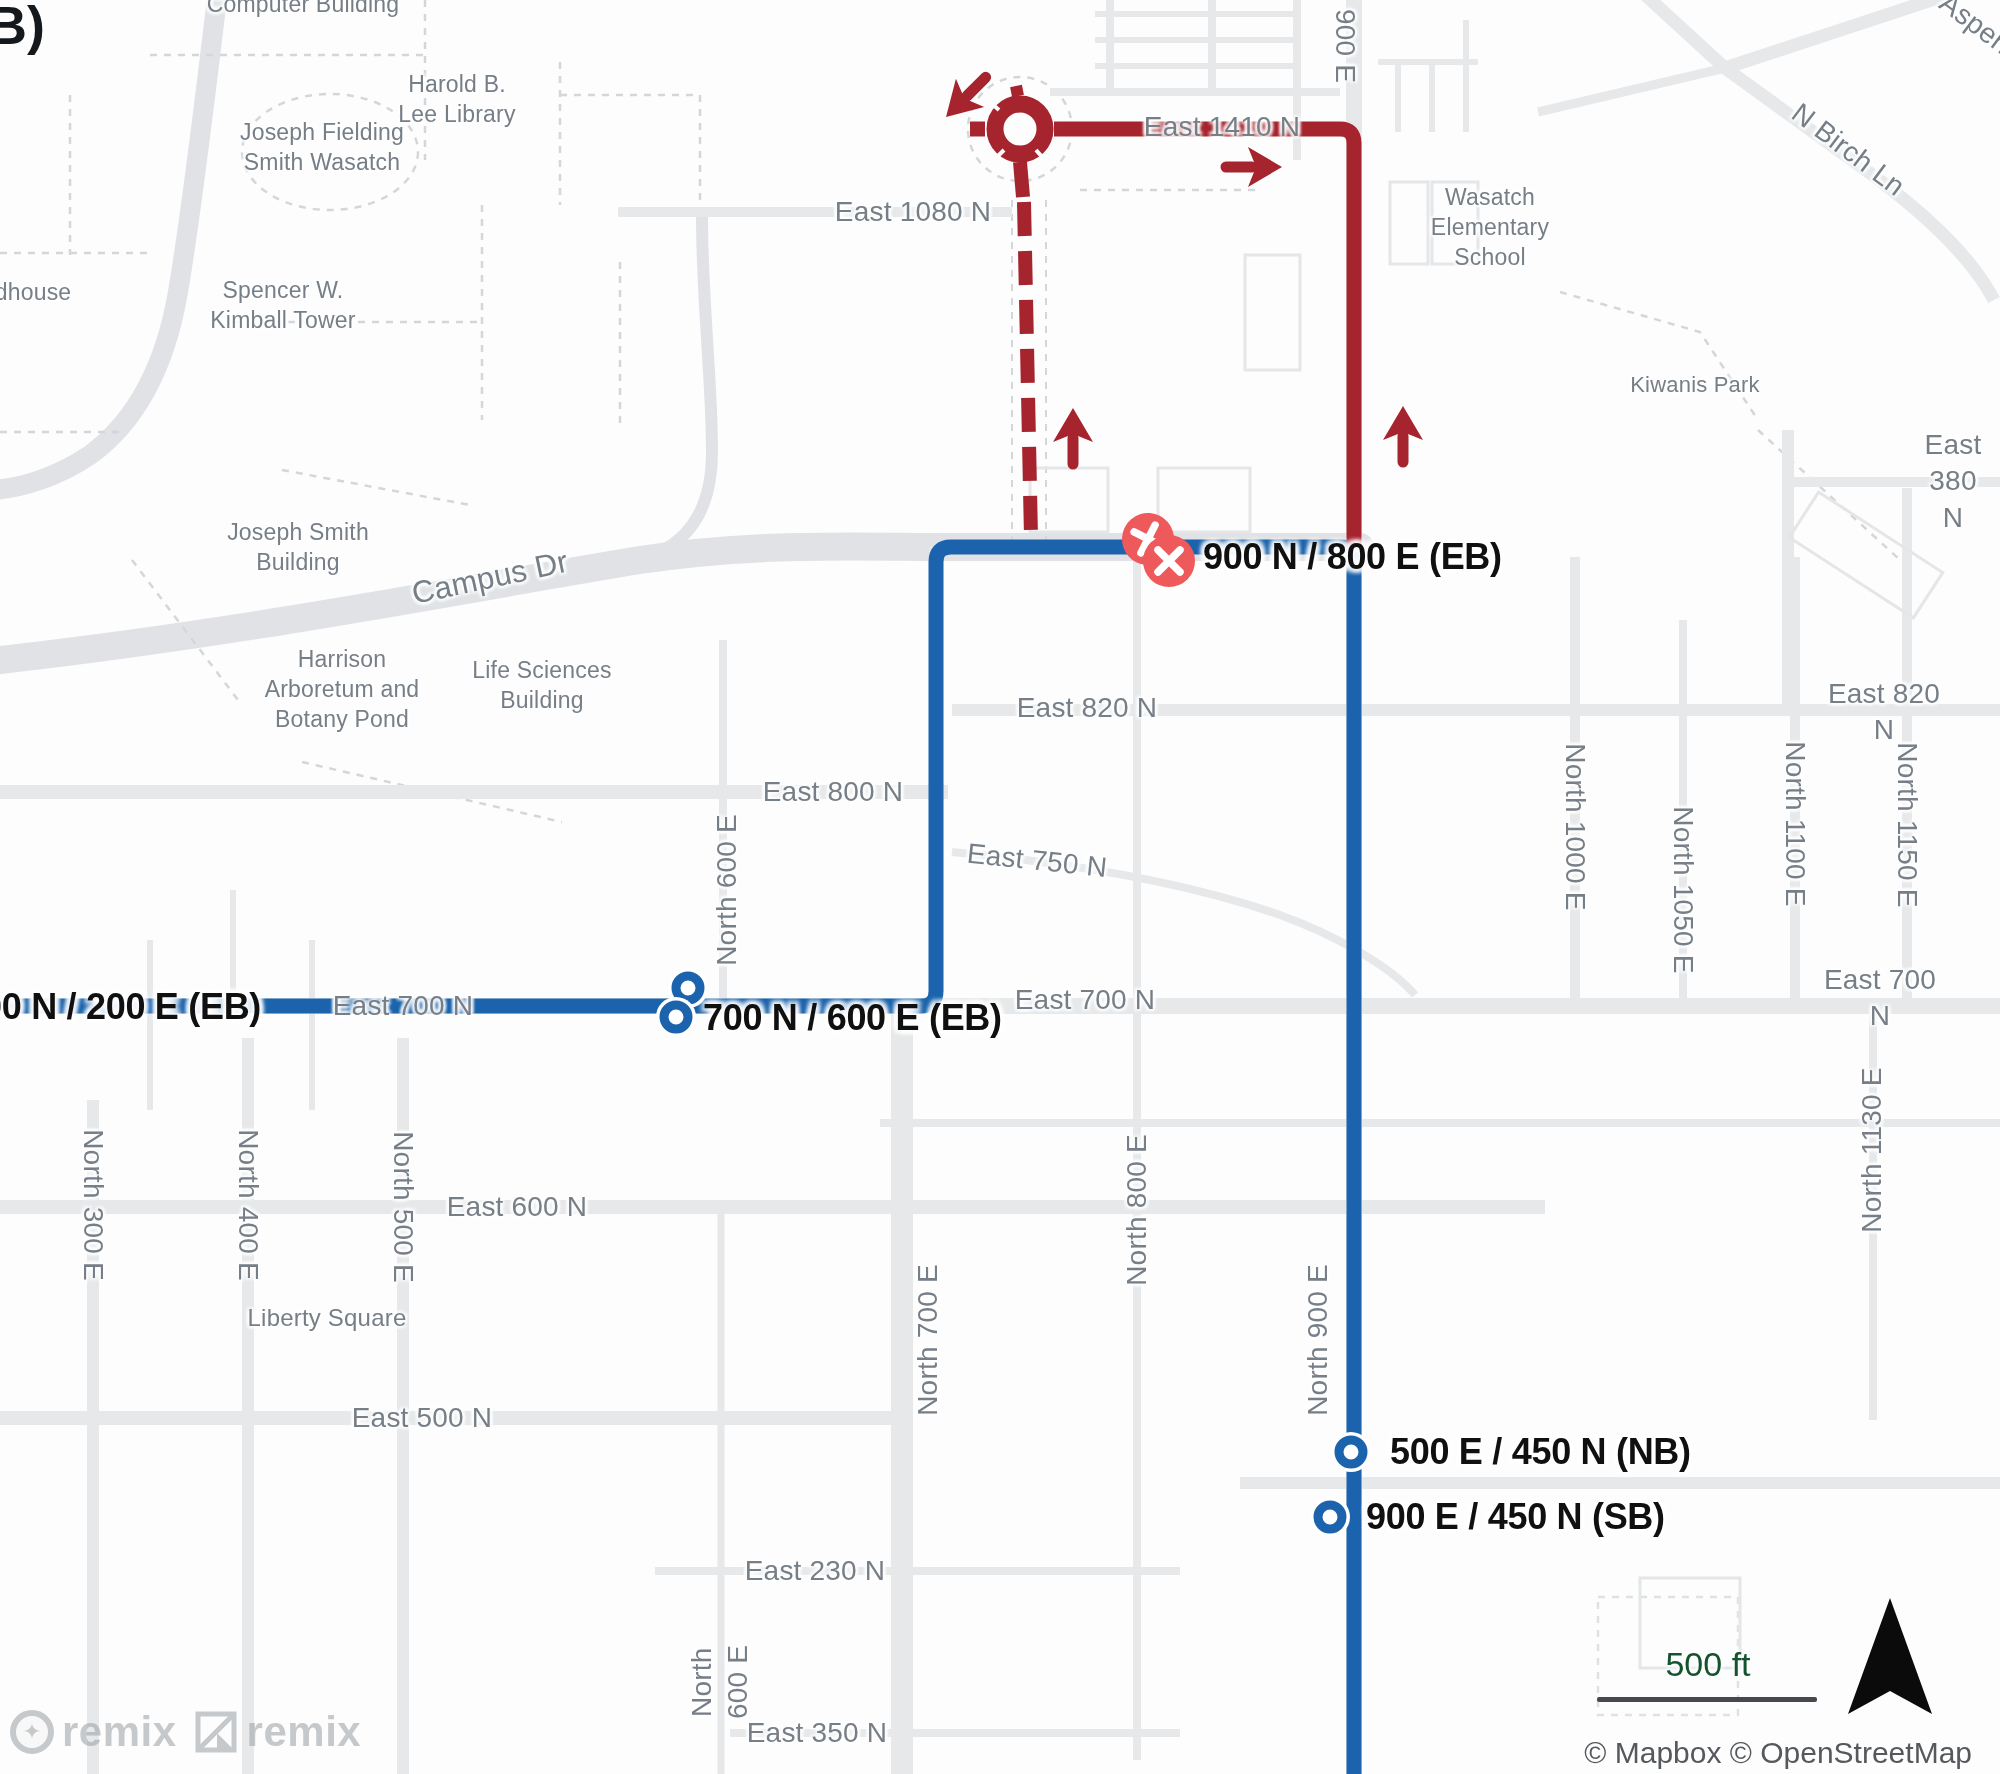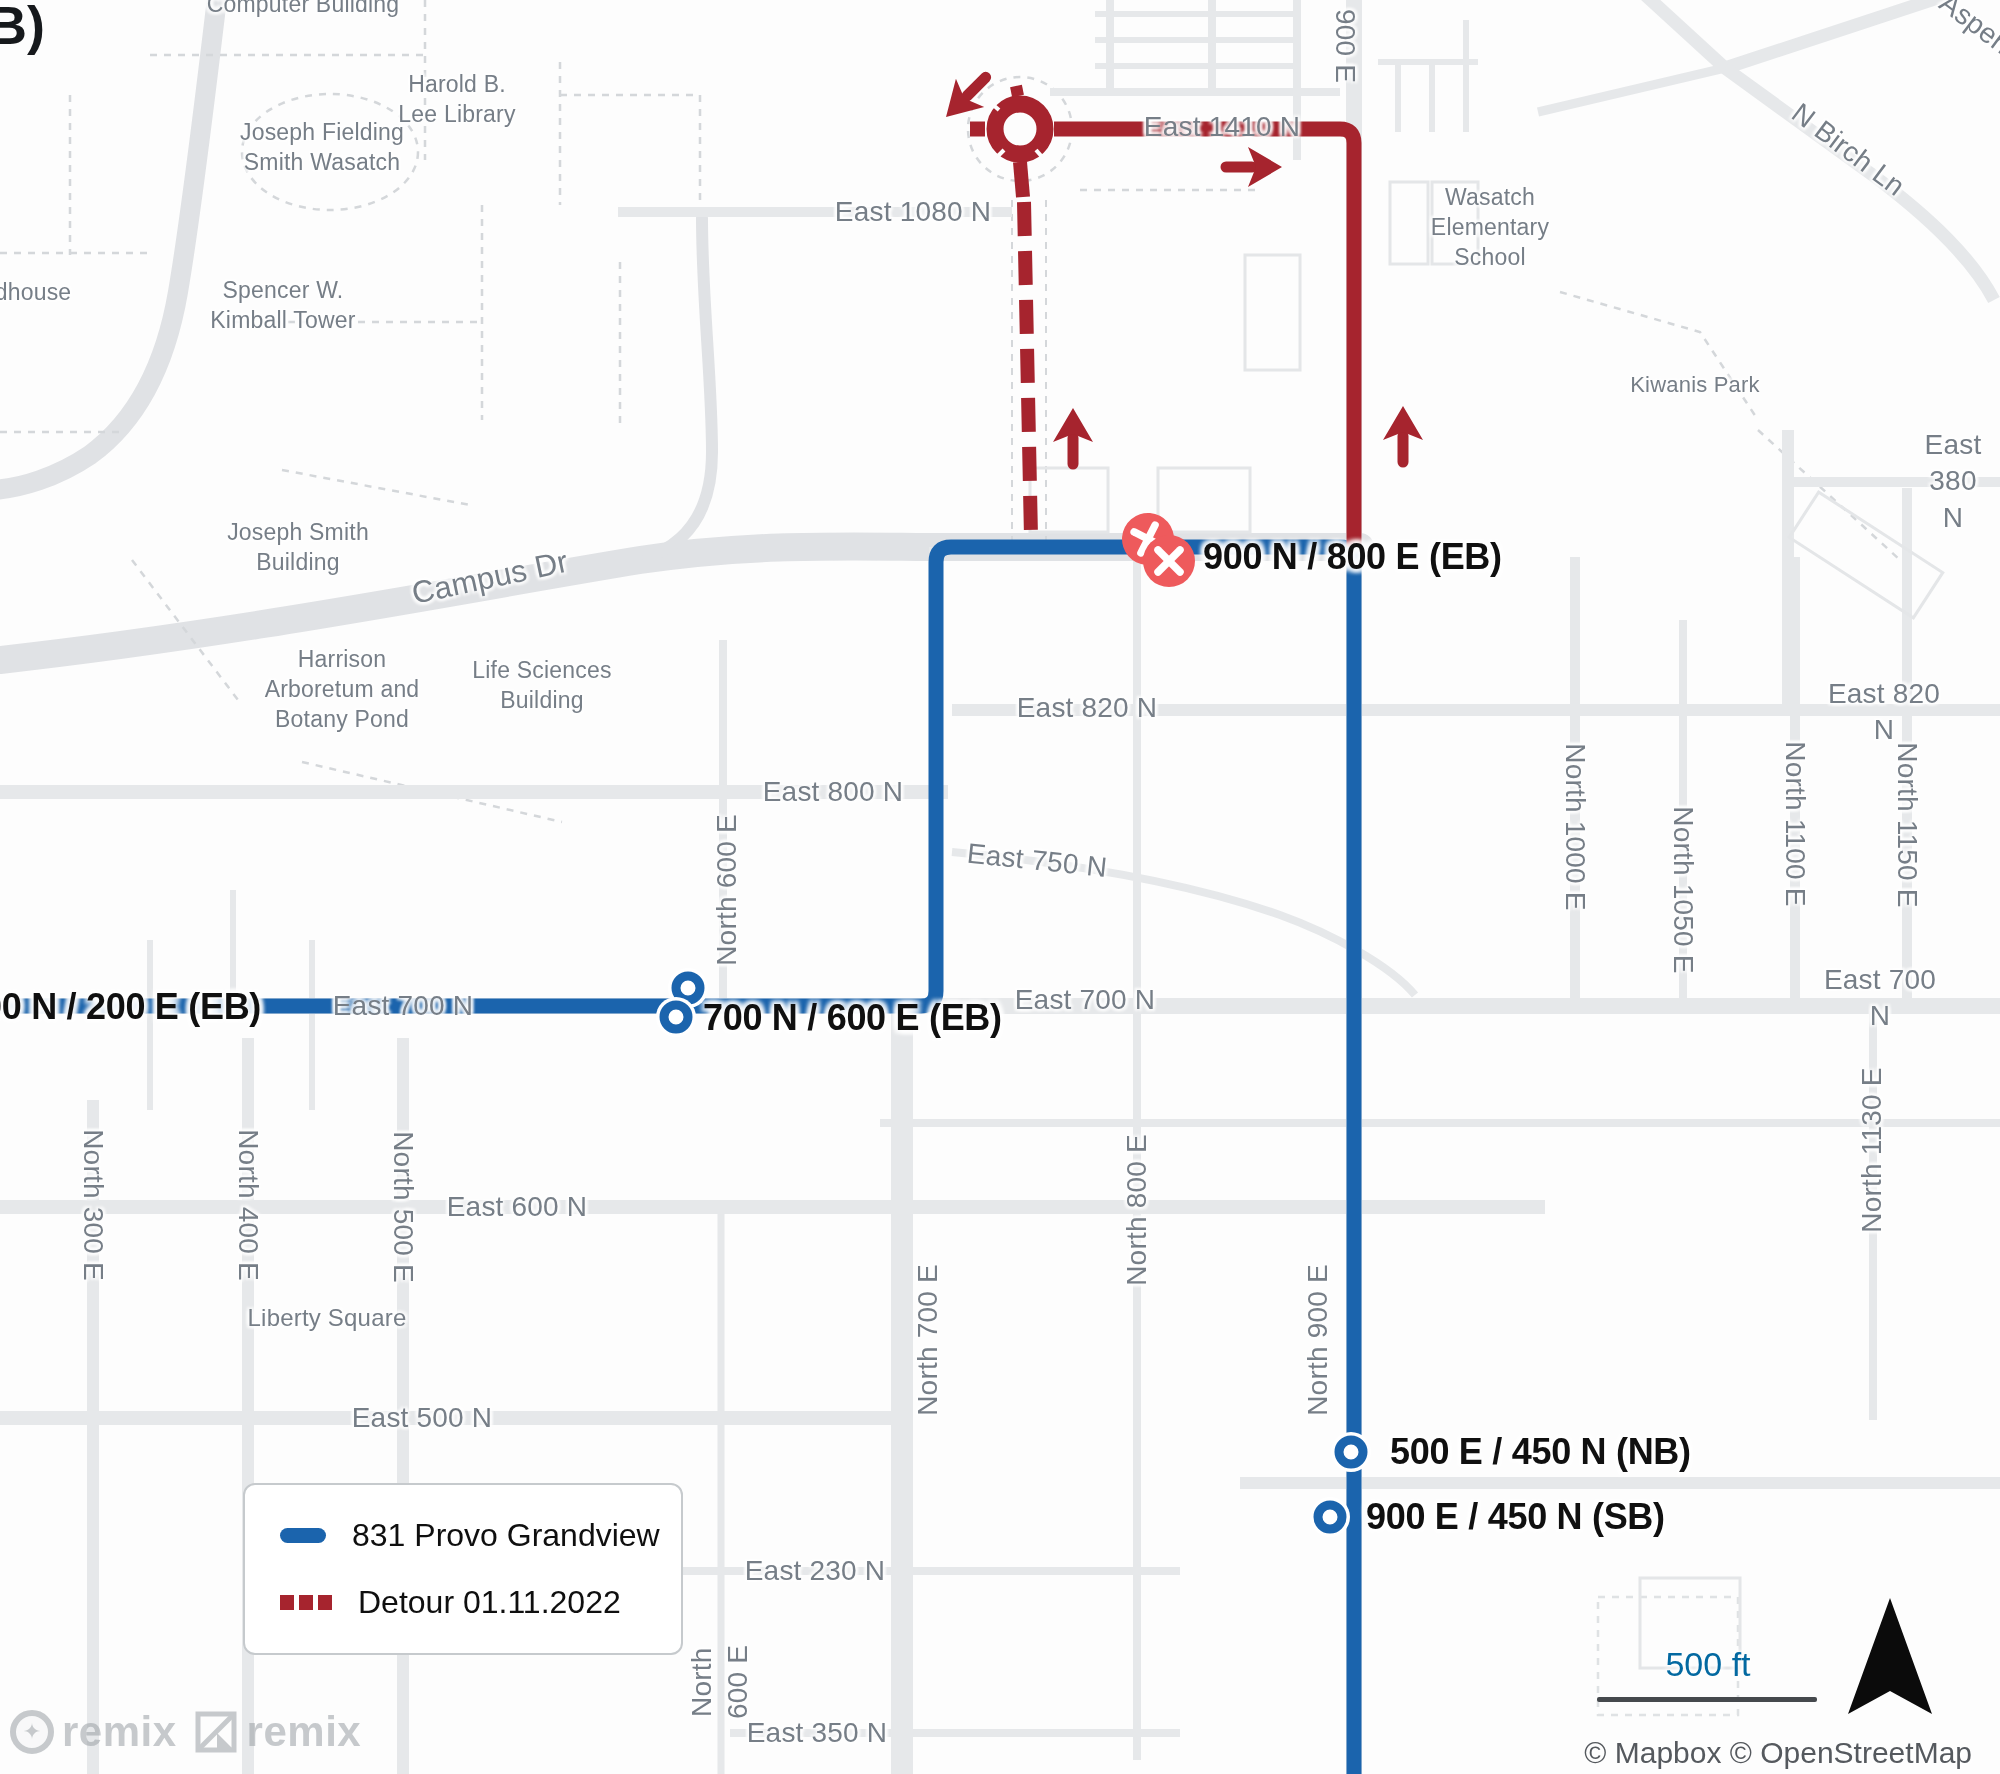--- a/index.html
+++ b/index.html
@@ -19,21 +19,21 @@
   .fig{position:absolute;left:-12px;top:-6px;font-size:54px;font-weight:600;color:#16191c;}
   .legend{position:absolute;left:243px;top:1483px;width:440px;height:172px;background:#fff;
           border:2px solid #c6cacd;border-radius:12px;box-sizing:border-box;
           display:flex;flex-direction:column;justify-content:center;gap:30px;}
   .legend-row{display:flex;align-items:center;gap:26px;padding-left:35px;}
   .sw-line{width:46px;height:15px;border-radius:8px;background:#1b64ad;flex:0 0 auto;}
   .sw-dash{display:flex;gap:5px;flex:0 0 auto;}
   .sw-dash i{width:14px;height:15px;background:#a6242e;display:block;}
   .legend-text{font-size:32px;color:#0f0f0f;}
   .scalebar{position:absolute;left:1597px;top:1697px;width:220px;height:5px;background:#45494d;border-radius:2px;}
-  .scale-lbl{position:absolute;font-size:34px;color:#0369a1;transform:translate(-50%,-50%);
+  .scale-lbl{position:absolute;font-size:34px;color:#14532d;transform:translate(-50%,-50%);
              text-shadow:0 0 4px #fff,2px 2px 4px #fff,-2px -2px 4px #fff;}
   .attr{position:absolute;right:28px;top:1736px;font-size:30px;color:#55595e;
         text-shadow:0 0 4px #fff,2px 2px 4px #fff;}
   .marks{position:absolute;left:10px;top:1708px;display:flex;align-items:center;gap:16px;opacity:.55;}
   .mb-circle{width:44px;height:44px;border:6px solid #9aa0a5;border-radius:50%;background:#f4f5f6;
              display:flex;align-items:center;justify-content:center;color:#9aa0a5;font-size:22px;box-sizing:border-box;}
   .wm-text{font-size:42px;font-weight:700;color:#9aa0a5;letter-spacing:.5px;}
 </style>
 </head>
 <body>
@@ -258,34 +258,20 @@
 School</div>
   <div class="lbl poi" style="left:1695px;top:385px;font-size:22px">Kiwanis Park</div>
   <div class="lbl" style="left:327px;top:1318px;font-size:24px">Liberty Square</div>
 
   <div class="stop" style="left:1203px;top:557px">900 N / 800 E (EB)</div>
   <div class="stop" style="left:703px;top:1018px">700 N / 600 E (EB)</div>
   <div class="stop" style="left:-18px;top:1007px">00 N / 200 E (EB)</div>
   <div class="stop" style="left:1390px;top:1452px">500 E / 450 N (NB)</div>
   <div class="stop" style="left:1366px;top:1517px">900 E / 450 N (SB)</div>
 
-  <div class="legend">
-    <div class="legend-row">
-      <span class="sw-line"></span>
-      <span class="legend-text">831 Provo Grandview</span>
-    </div>
-    <div class="legend-row">
-      <span class="sw-dash">
-          <i></i>
-          <i></i>
-          <i></i>
-        </span>
-      <span class="legend-text">Detour 01.11.2022</span>
-    </div>
-  </div>
 
   <div class="scale-lbl" style="left:1708px;top:1664px">500 ft</div>
   <div class="scalebar"></div>
 
   <div class="attr">© Mapbox © OpenStreetMap</div>
 
   <div class="marks">
     <div style="display:flex;align-items:center;gap:8px">
       <span class="mb-circle">✦</span>
       <span class="wm-text">remix</span>

